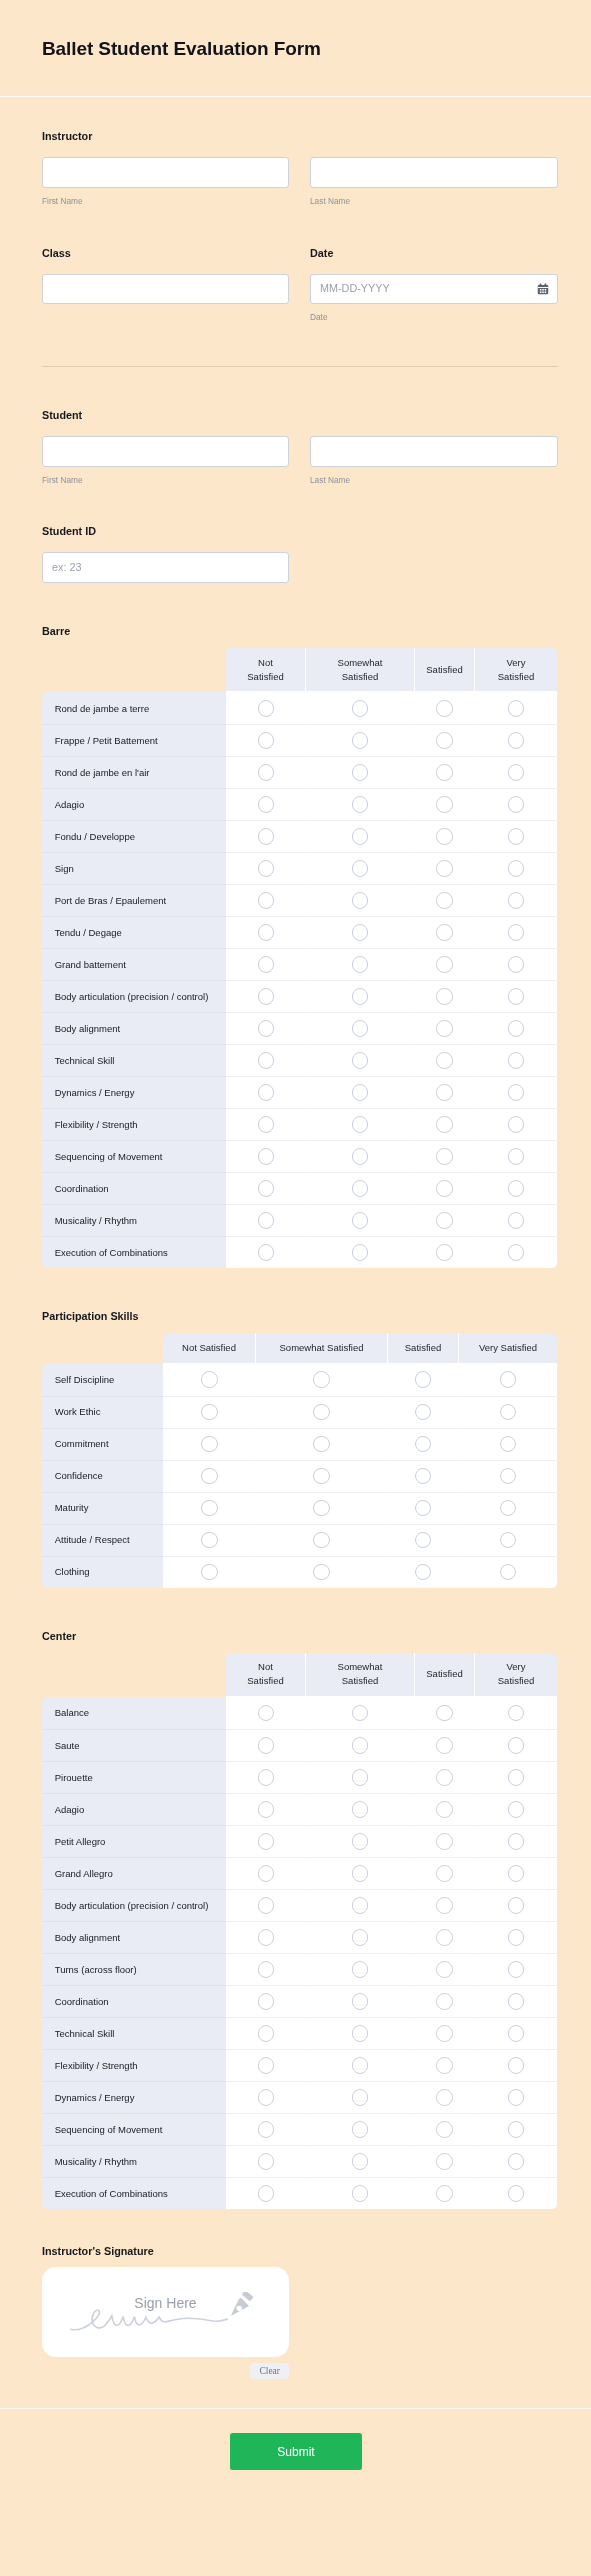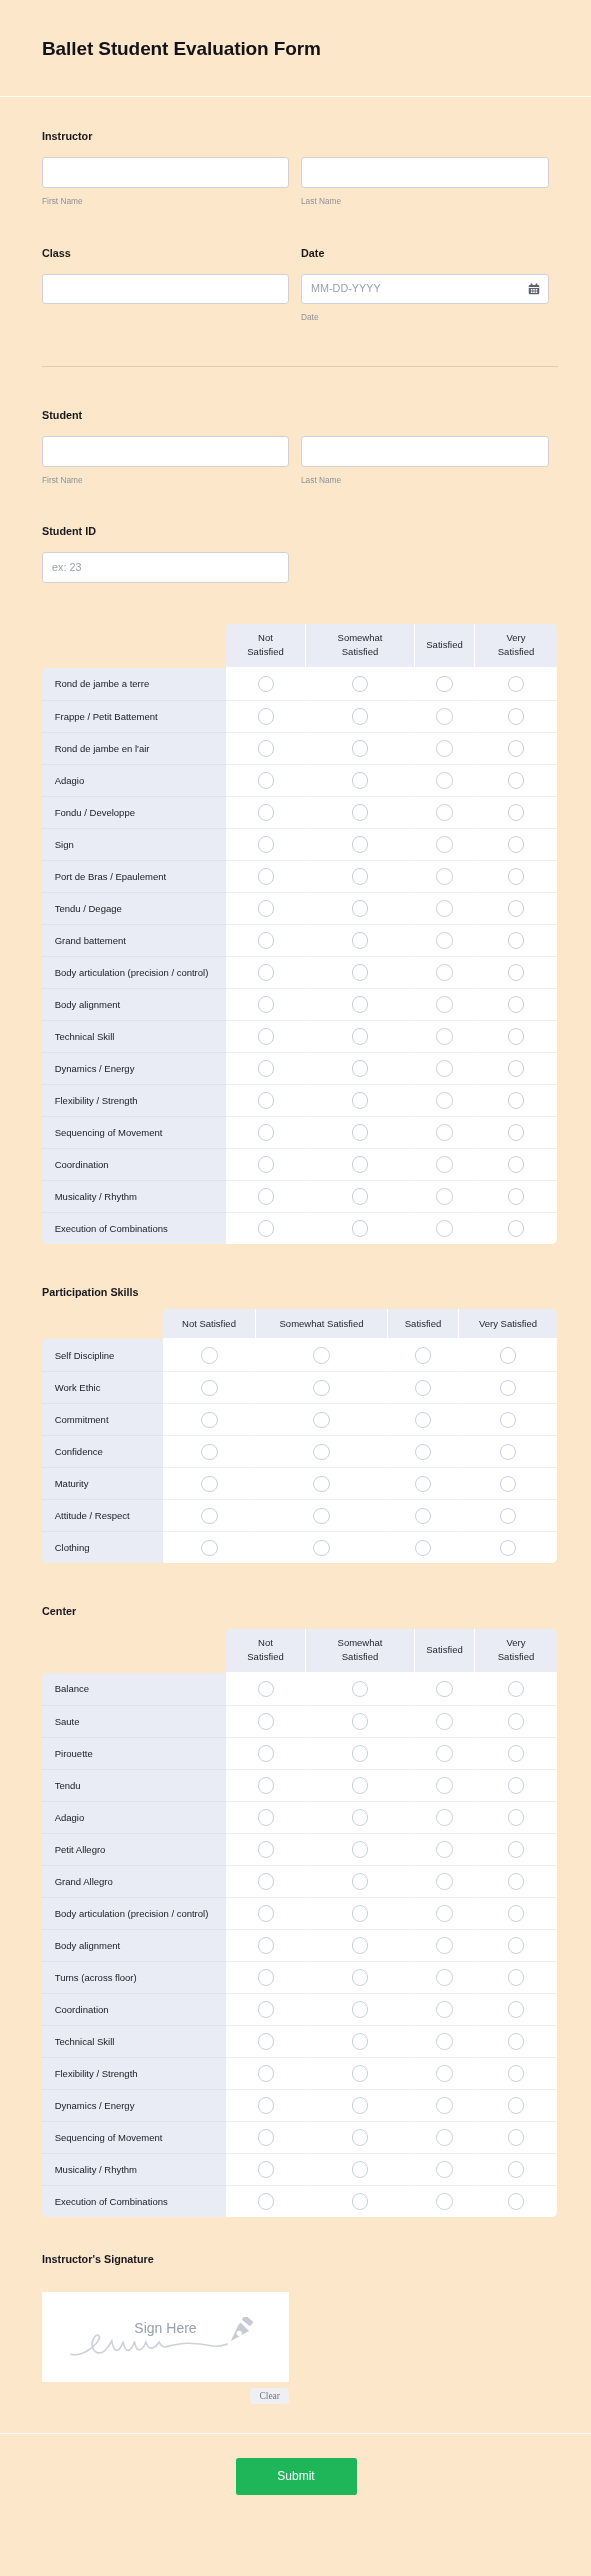--- a/index.html
+++ b/index.html
@@ -7,21 +7,21 @@
     width:592px; min-height:2576px; background:#fde7ca;
     font-family:"Liberation Sans", sans-serif; box-sizing:border-box;
     position:relative; overflow:hidden;
   }
   
   .form-header { height:97px; box-sizing:border-box; padding:38px 42px 0; border-bottom:1.3px solid #fffdf6; }
   .form-title { margin:0; font-size:19px; line-height:21.6px; font-weight:700; color:#121318; letter-spacing:-0.1px; }
   
   .main { padding:0 34px 0 42px; }
   .qlabel { display:block; font-size:10.8px; line-height:14px; font-weight:600; color:#17181d; }
-  .grid2 { display:grid; grid-template-columns:247px 248px; column-gap:12px; }
+  .grid2 { display:grid; grid-template-columns:247px 248px; column-gap:21px; }
   .inputs-row { margin-top:14px; }
   input.text {
     display:block; width:100%; height:30.5px; box-sizing:border-box;
     border:0.6px solid #ccd1da; border-radius:3.2px; background:#fff;
     padding:0 9px; font:10.2px "Liberation Sans",sans-serif; color:#333; outline:none;
   }
   input.text::placeholder { color:#9aa1ad; font-size:10.8px; }
   .sublabel { margin-top:8.3px; font-size:8.3px; line-height:10.8px; color:#8c919c; }
   .q-instructor { margin-top:32px; }
   .q-classdate { margin-top:39px; }
@@ -58,40 +58,40 @@
   .matrix tbody tr:last-child th { border-bottom-left-radius:5.1px; }
   .matrix tbody tr:last-child td:last-child { border-bottom-right-radius:5.1px; }
   .radio {
     display:inline-block; width:14.6px; height:14.6px; border:1px solid #c8cfe0;
     border-radius:50%; background:#fff; cursor:pointer; vertical-align:middle;
   }
   
   .q-signature { margin-top:35px; }
   .sig-wrap { width:247px; }
   .sig-box {
-    width:247px; height:90px; margin-top:26px; background:#fff; border-radius:0;
+    width:247px; height:90px; margin-top:9px; background:#fff; border-radius:14px;
     position:relative; cursor:crosshair;
   }
   .sign-here {
     position:absolute; left:0; right:0; top:28px; text-align:center;
     font-size:14px; color:#98a0ac;
   }
   .pen-icon { position:absolute; left:181px; top:25.4px; }
   .squiggle { position:absolute; left:27px; top:37px; }
   .sig-actions { text-align:right; margin-top:5.7px; }
   .clear-btn {
     display:inline-block; background:#eef0f4; color:#6f7580; font-size:9.5px;
     font-family:Liberation Serif, serif; border:none; border-radius:3.8px;
     padding:3.2px 9px; cursor:pointer;
   }
   
   .footer-divider { border:0; border-top:1.3px solid #fffdf6; margin:29px -34px 0 -42px; }
   .form-footer { padding:24px 0 31px; display:flex; justify-content:center; }
   .submit-btn {
-    width:121px; height:37px; background:#1fb65a; color:#fff; font-size:12px; font-weight:500;
+    width:132px; height:37px; background:#1fb65a; color:#fff; font-size:12px; font-weight:500;
     font-family:"Liberation Sans",sans-serif; border:none; border-radius:2.5px; cursor:pointer;
   }
 </style>
 </head>
 <body>
 
 <div class="page">
 
   <header class="form-header">
     <h1 class="form-title">Ballet Student Evaluation Form</h1>
@@ -159,20 +159,21 @@
         </div>
       </div>
     </section>
 
     <section class="q q-studentid">
       <span class="qlabel">Student ID</span>
       <input class="text" type="text" placeholder="ex: 23" style="">
     </section>
 
     <section class="q q-matrix">
+      <span class="qlabel">Barre</span>
       <table class="matrix matrix--wrap">
           <colgroup>
             <col style="width: 184px;">
             <col style="width: 79px;">
             <col style="width: 109px;">
             <col style="width: 60px;">
             <col style="width: 83px;">
           </colgroup>
           <thead>
             <tr>
@@ -416,27 +417,20 @@
             </tr>
             <tr>
               <th>Saute</th>
               <td><span class="radio"></span></td>
               <td><span class="radio"></span></td>
               <td><span class="radio"></span></td>
               <td><span class="radio"></span></td>
             </tr>
             <tr>
               <th>Pirouette</th>
-              <td><span class="radio"></span></td>
-              <td><span class="radio"></span></td>
-              <td><span class="radio"></span></td>
-              <td><span class="radio"></span></td>
-            </tr>
-            <tr>
-              <th>Tendu</th>
               <td><span class="radio"></span></td>
               <td><span class="radio"></span></td>
               <td><span class="radio"></span></td>
               <td><span class="radio"></span></td>
             </tr>
             <tr>
               <th>Adagio</th>
               <td><span class="radio"></span></td>
               <td><span class="radio"></span></td>
               <td><span class="radio"></span></td>

